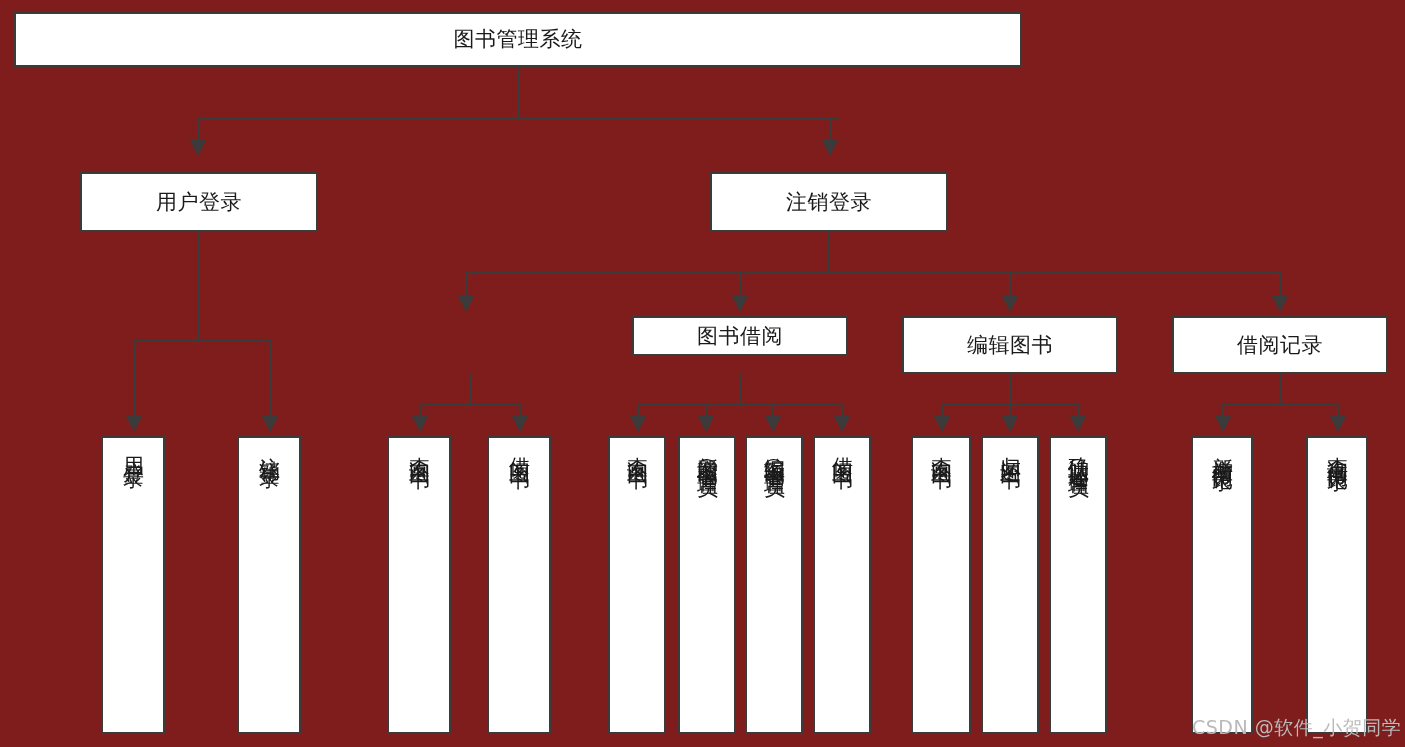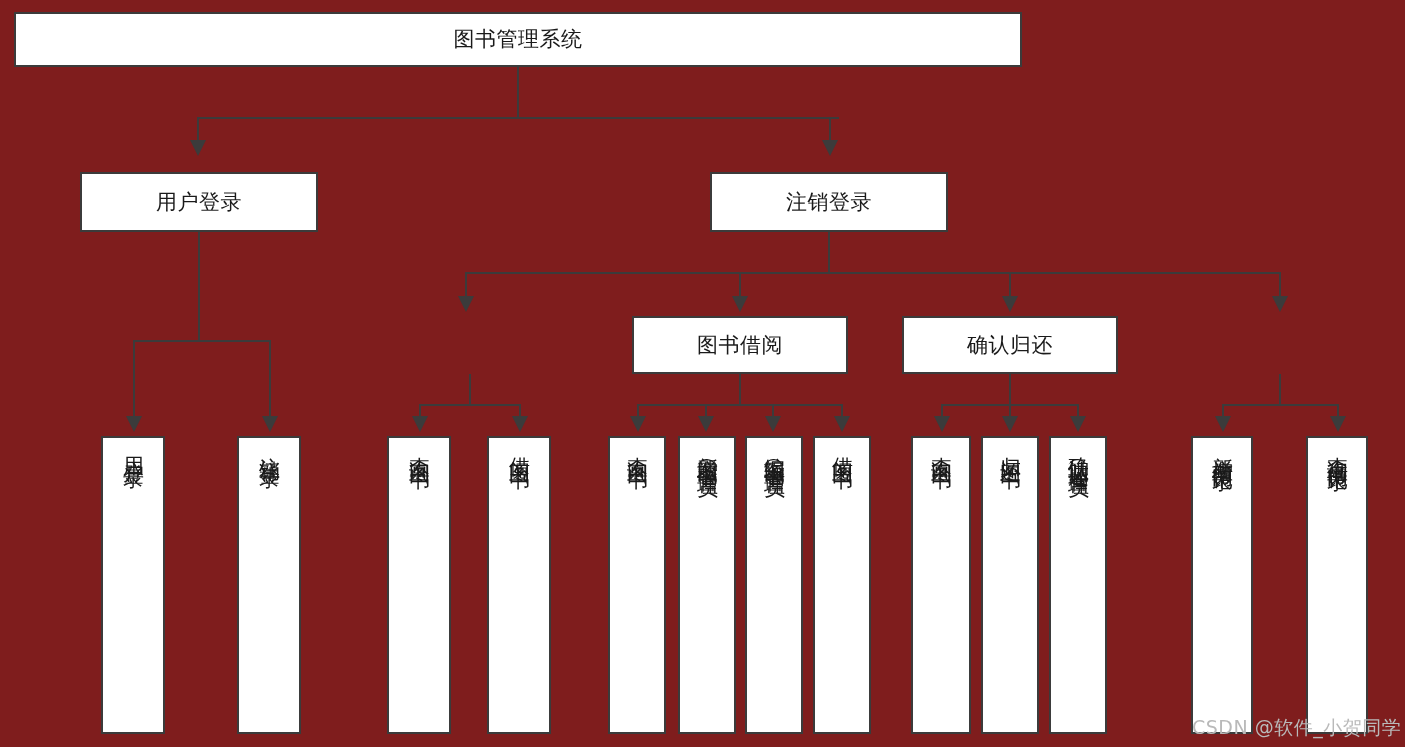--- a/index.html
+++ b/index.html
@@ -116,25 +116,28 @@
   <div class="ln h" style="left:465px; top:272px; width:816px;"></div>
   <div class="ln v" style="left:465px; top:272px; height:26px;"></div>
   <div class="arrow" style="left:458px; top:296px;"></div>
   <div class="ln v" style="left:739px; top:272px; height:26px;"></div>
   <div class="arrow" style="left:732px; top:296px;"></div>
   <div class="ln v" style="left:1009px; top:272px; height:26px;"></div>
   <div class="arrow" style="left:1002px; top:296px;"></div>
   <div class="ln v" style="left:1279px; top:272px; height:26px;"></div>
   <div class="arrow" style="left:1272px; top:296px;"></div>
 
-  <div class="node h" style="left:632px; top:316px; width:216px; height:58px;">
+  <div class="node h" style="left:632px; top:316px; width:216px; height:40px;">
     <span class="label">图书借阅</span>
   </div>
   <div class="node h" style="left:902px; top:316px; width:216px; height:58px;">
-    <span class="label">确认归还</span>
+    <span class="label">编辑图书</span>
+  </div>
+  <div class="node h" style="left:1172px; top:316px; width:216px; height:58px;">
+    <span class="label">借阅记录</span>
   </div>
 
   <div class="ln v" style="left:469px; top:374px; height:30px;"></div>
   <div class="ln h" style="left:419px; top:404px; width:102px;"></div>
   <div class="ln v" style="left:419px; top:404px; height:14px;"></div>
   <div class="arrow" style="left:412px; top:416px;"></div>
   <div class="ln v" style="left:519px; top:404px; height:14px;"></div>
   <div class="arrow" style="left:512px; top:416px;"></div>
 
   <div class="ln v" style="left:739px; top:374px; height:30px;"></div>

